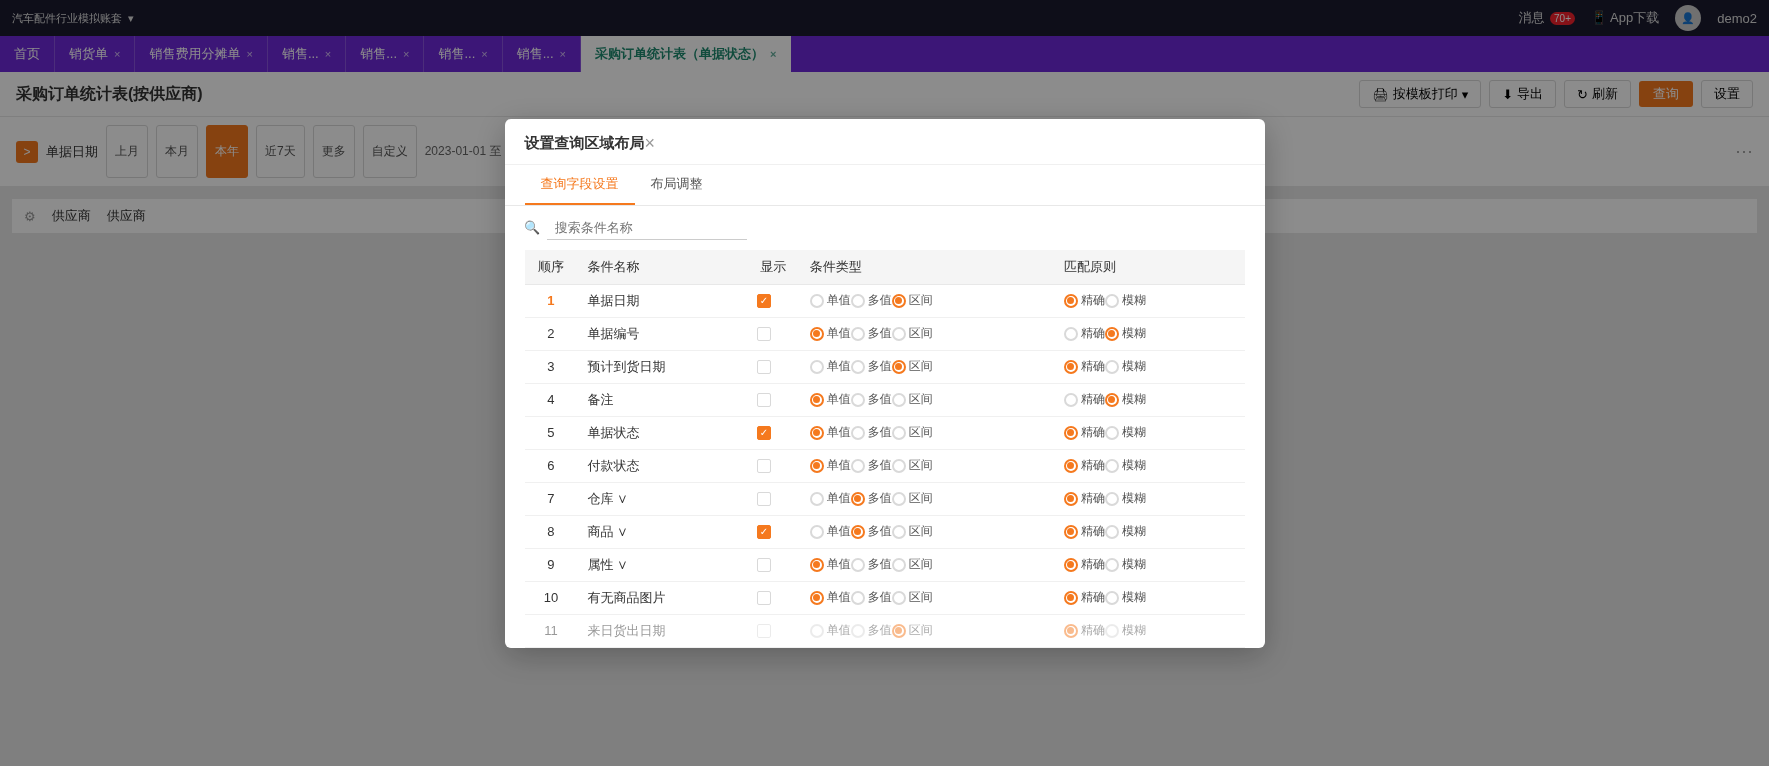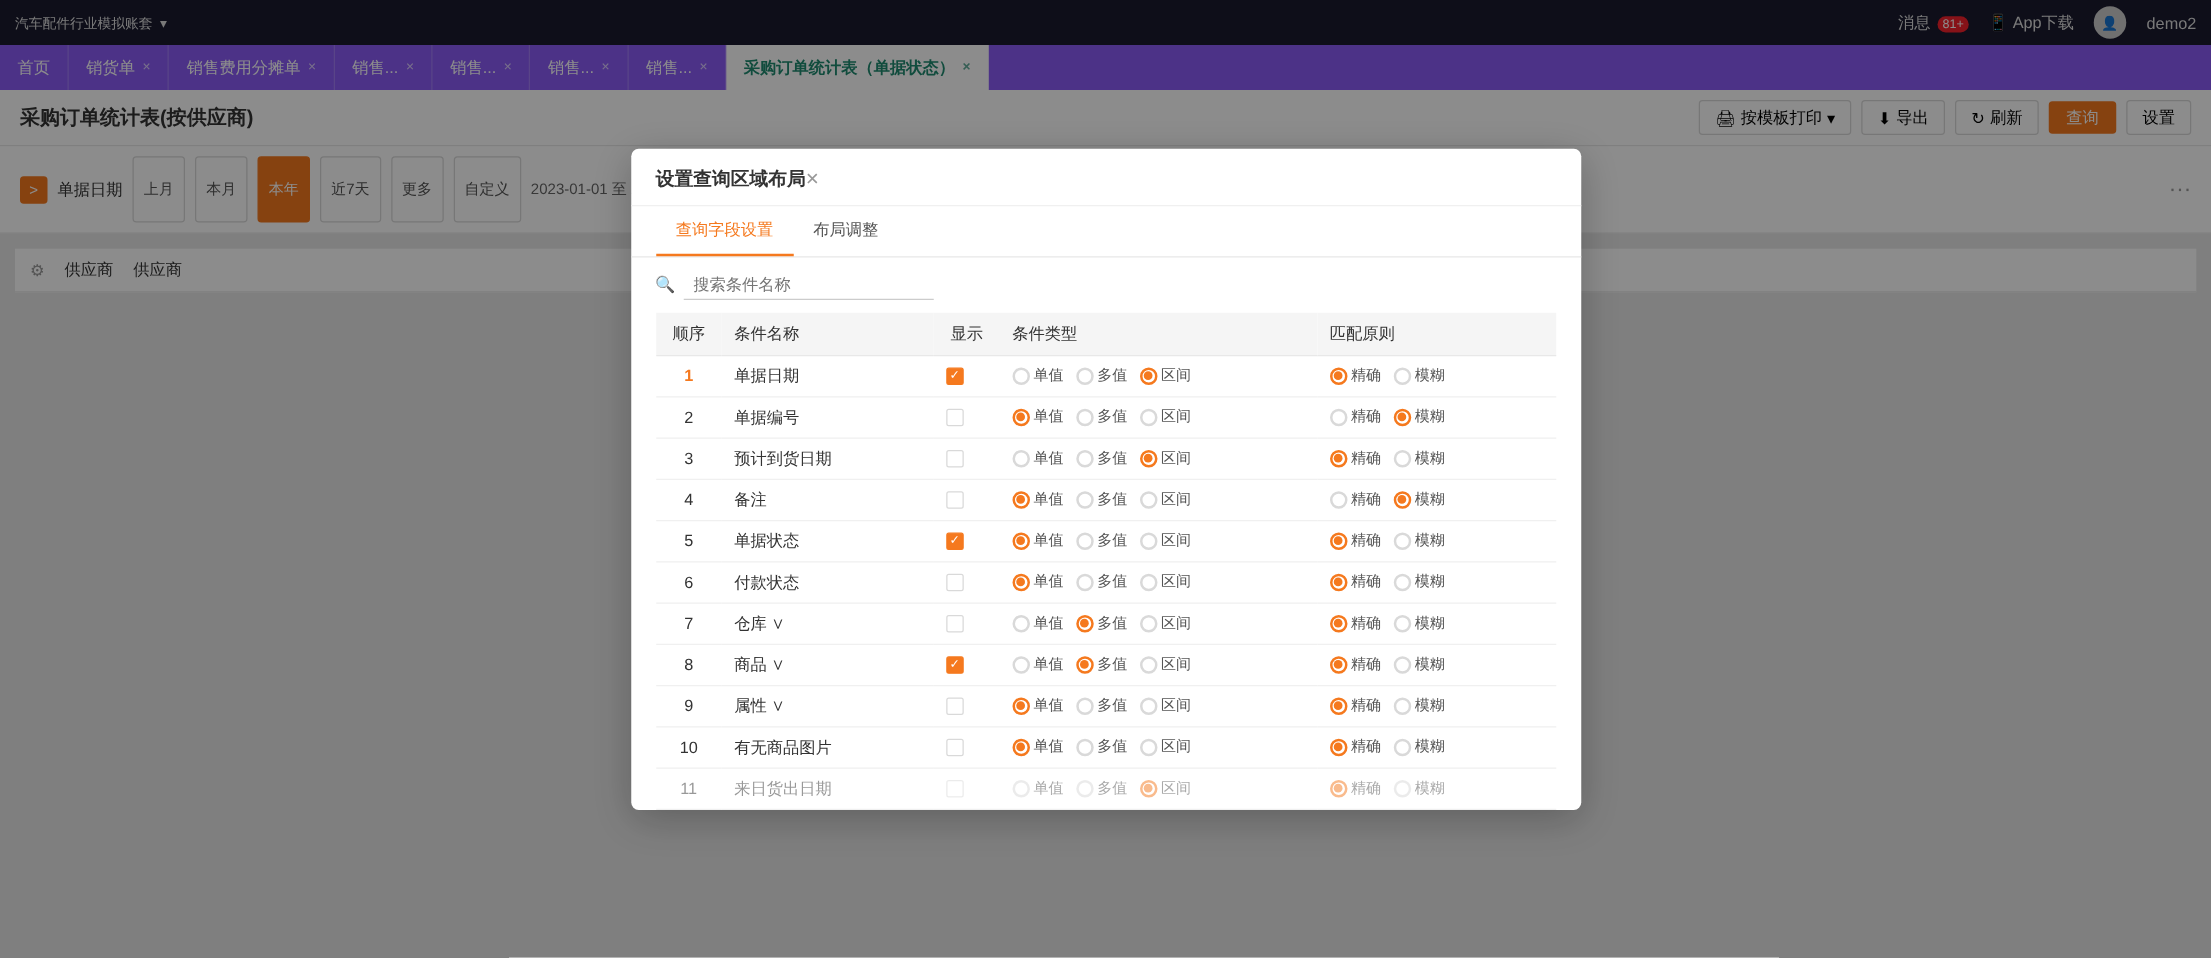--- a/index.html
+++ b/index.html
@@ -15,21 +15,21 @@
       padding: 0 12px;
       color: #fff;
     }
     .top-bar-left { font-size: 11px; color: #ddd; display: flex; align-items: center; gap: 6px; }
     .top-bar-right { display: flex; align-items: center; gap: 16px; font-size: 13px; color: #ddd; }
     .badge { background: #f5222d; color: #fff; border-radius: 8px; font-size: 10px; padding: 1px 4px; margin-left: 2px; }
 
     
     .tab-bar {
       height: 36px;
-      background: #8b5cf6;
+      background: #6d28d9;
       display: flex;
       align-items: flex-start;
       padding: 0 0 0 0;
       gap: 0;
     }
     .tab-item {
       height: 36px;
       padding: 0 14px;
       display: flex;
       align-items: center;
@@ -159,21 +159,21 @@
     }
     .modal-table td {
       padding: 7px 10px;
       border-bottom: 1px solid #f0f0f0;
       font-size: 13px;
       color: #333;
       vertical-align: middle;
     }
 
     
-    .radio-group { display: flex; align-items: center; gap: 10px; }
+    .radio-group { display: flex; align-items: center; }
     .radio-item { display: flex; align-items: center; gap: 3px; cursor: pointer; white-space: nowrap; }
     .radio-circle {
       width: 14px; height: 14px;
       border-radius: 50%;
       border: 2px solid #d9d9d9;
       display: flex; align-items: center; justify-content: center;
       background: #fff;
       flex-shrink: 0;
     }
     .radio-circle.selected { border-color: #f5791e; }
@@ -219,21 +219,21 @@
 <body>
 
 <div class="top-bar">
   <div class="top-bar-left">
     <span>汽车配件行业模拟账套</span>
     <span>▾</span>
   </div>
   <div class="top-bar-right">
     <span>
       <span>消息</span>
-      <span class="badge">81+</span>
+      <span class="badge">70+</span>
     </span>
     <span>
       <span>📱</span>
       <span>App下载</span>
     </span>
     <span style="width:26px;height:26px;border-radius:50%;background:#ccc;display:inline-flex;align-items:center;justify-content:center;font-size:11px;color:#333;">👤</span>
     <span>demo2</span>
   </div>
 </div>
 

